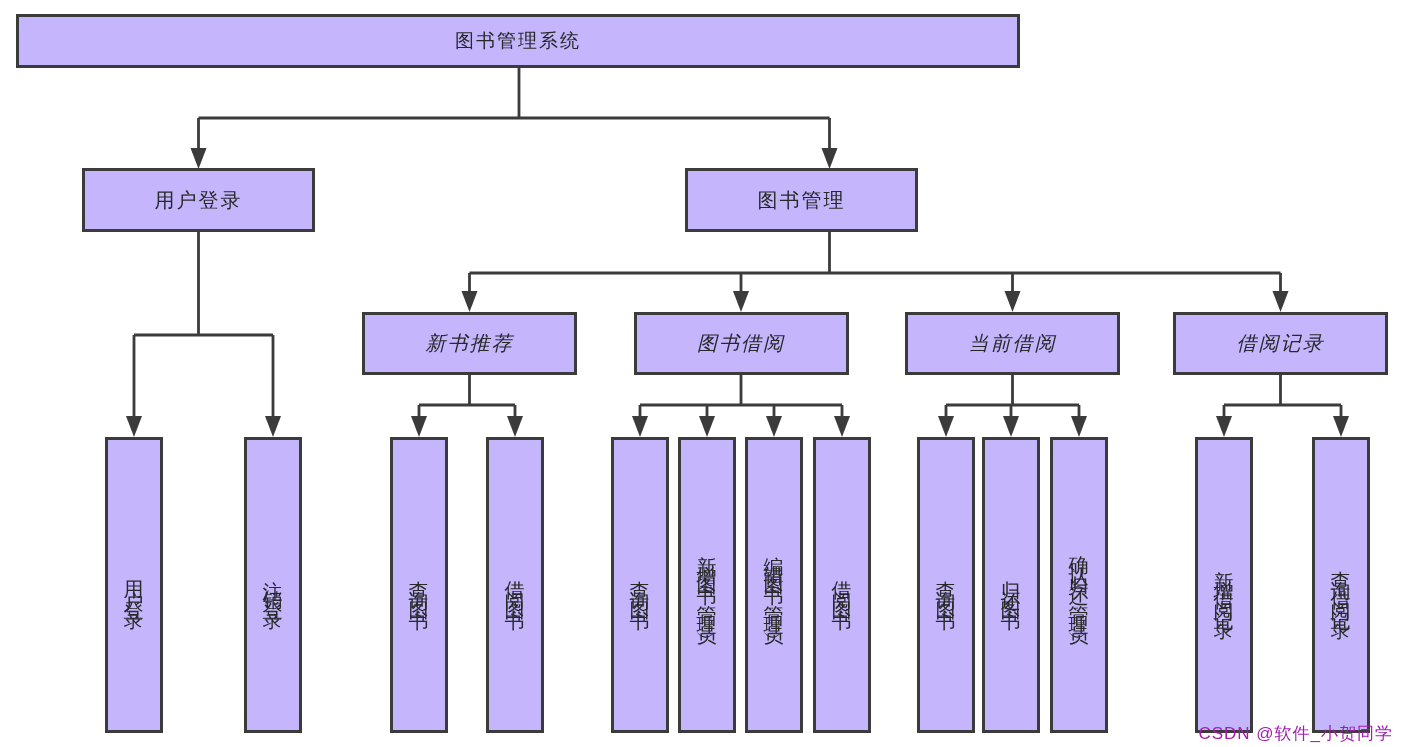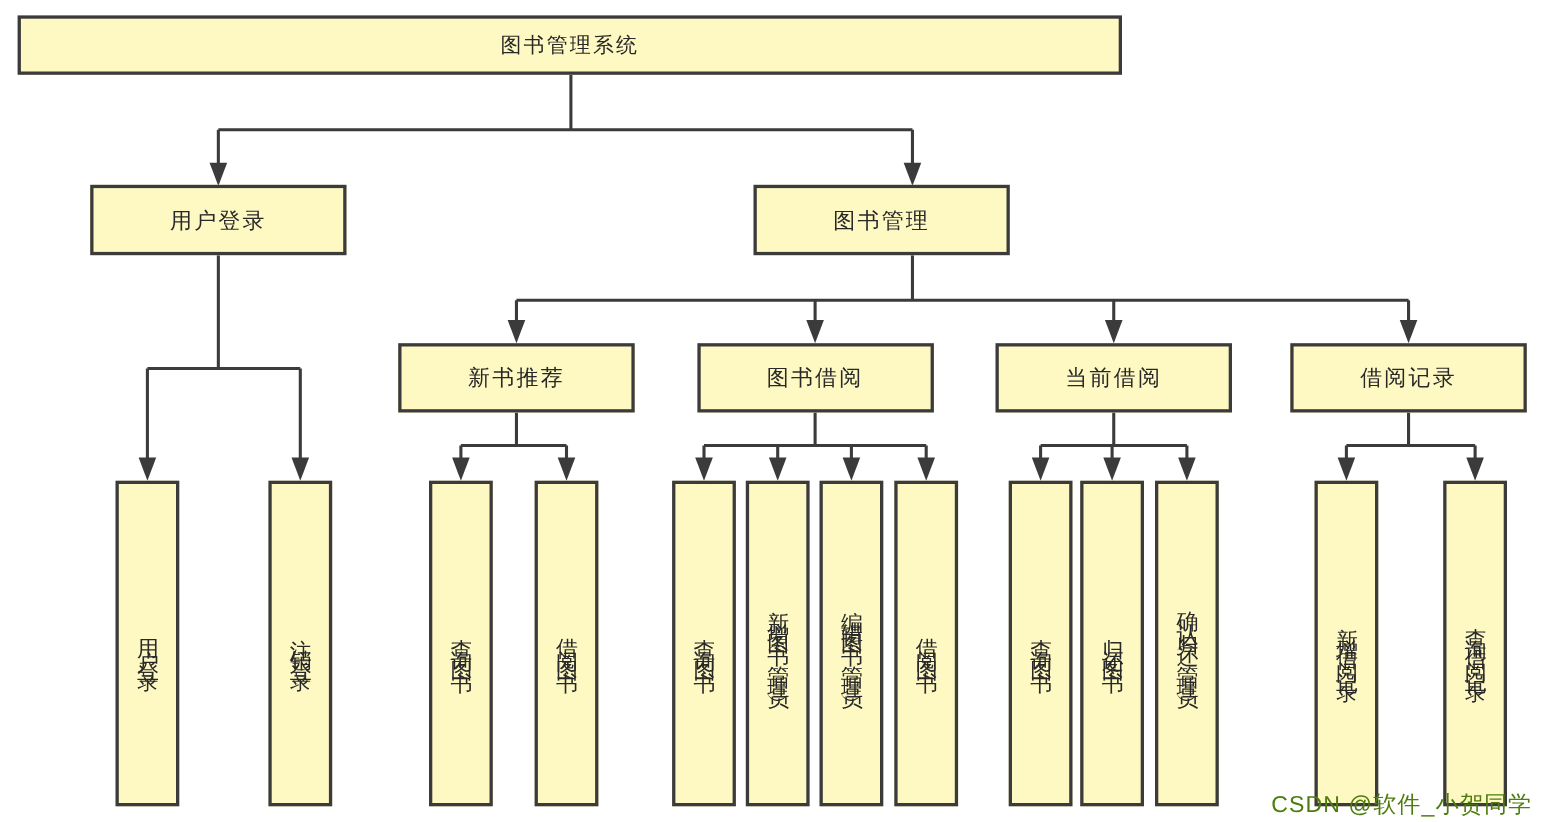--- a/index.html
+++ b/index.html
@@ -13,51 +13,51 @@
   }
   .connectors {
     position: absolute;
     left: 0; top: 0;
     width: 1405px; height: 747px;
   }
   .node {
     position: absolute;
     box-sizing: border-box;
     border: 3px solid #3b3b3b;
-    background: #fef9c3;
+    background: #c4b5fd;
     display: flex;
     align-items: center;
     justify-content: center;
     color: #282828;
   }
   .node .h {
     font-size: 20px;
     letter-spacing: 2px;
     white-space: nowrap;
   }
   .node.root { left: 16px; top: 14px; width: 1004px; height: 54px; }
   .node.root .h { font-size: 19px; }
   .node.l2 { top: 168px; width: 233px; height: 64px; }
-  .node.l3 { top: 312px; width: 215px; height: 63px; }
+  .node.l3 { top: 312px; width: 215px; height: 63px; font-style: italic; }
   .node.leaf { top: 437px; width: 58px; height: 296px; }
   .node .v {
     writing-mode: vertical-rl;
     text-orientation: mixed;
     font-size: 20px;
     letter-spacing: 10px;
     line-height: 1.0;
     white-space: nowrap;
   }
   .watermark {
     position: absolute;
     right: 12px;
     bottom: 2px;
-    font-size: 21px;
+    font-size: 17px;
     letter-spacing: 1px;
-    color: #4d7c0f;
+    color: #a21caf;
     white-space: nowrap;
   }
 </style>
 </head>
 <body>
 
 <div class="canvas">
 
   <svg class="connectors" viewBox="0 0 1405 747" xmlns="http://www.w3.org/2000/svg">
     <g stroke="#3b3b3b" stroke-width="2.8" fill="none">

